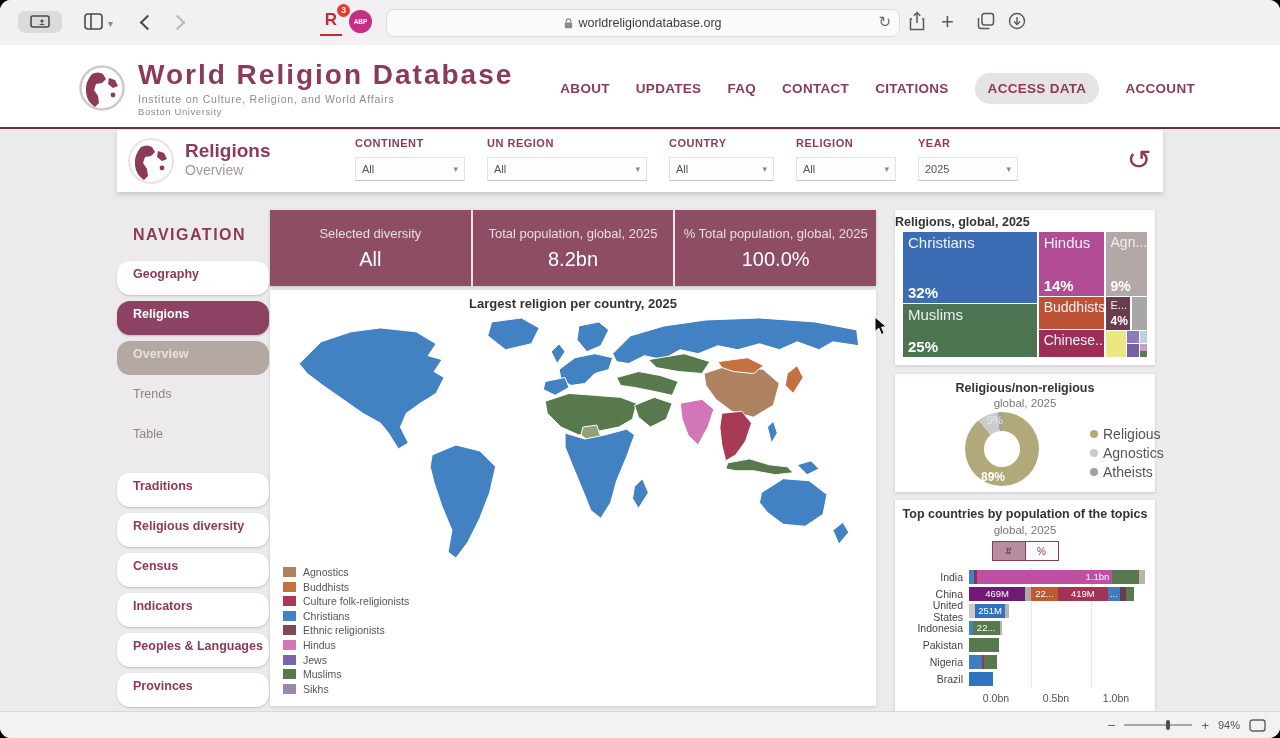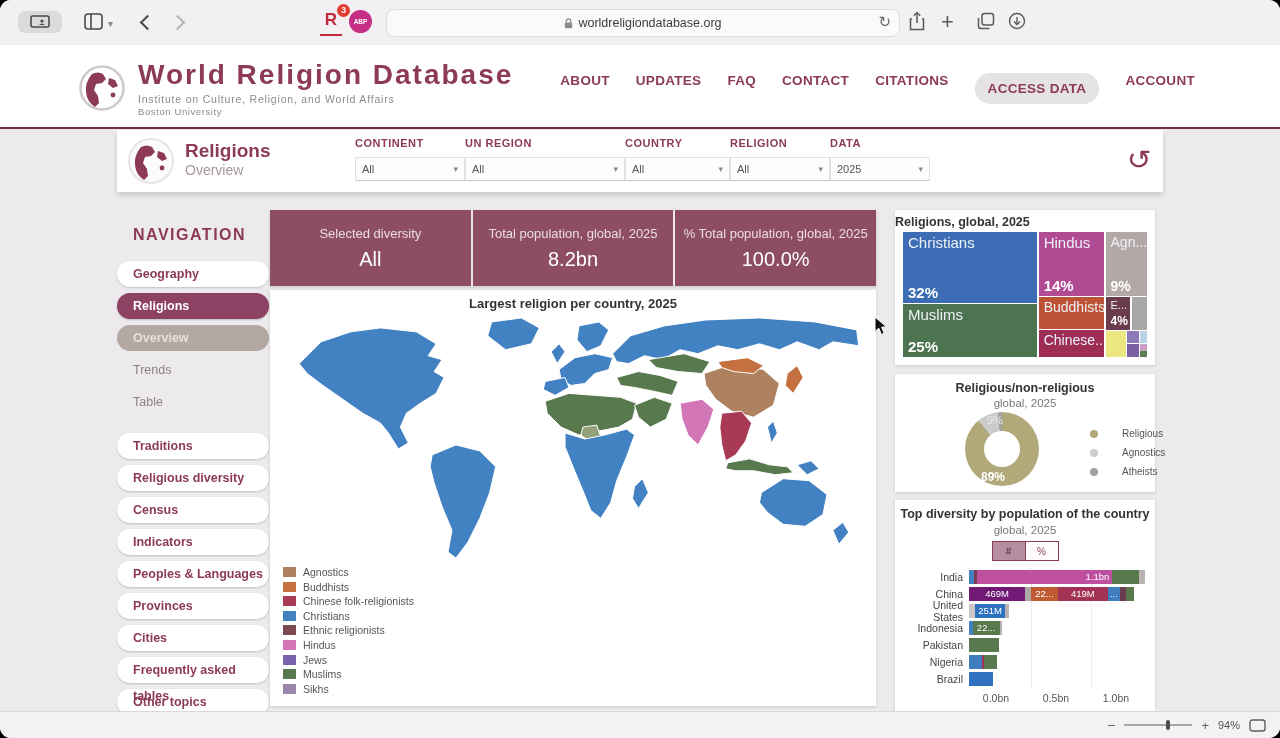--- a/index.html
+++ b/index.html
@@ -17,43 +17,43 @@
   .ext-r{position:absolute;left:320px;top:10px;width:22px;height:24px;color:#c22a3e;font-weight:bold;font-size:17px;border-bottom:2px solid #c22a3e;text-align:center;}
   .ext-r .badge{position:absolute;top:-6px;right:-8px;background:#e23b30;color:#fff;font-size:8.5px;font-weight:bold;width:13px;height:13px;border-radius:7px;line-height:13px;text-align:center;}
   .ext-abp{position:absolute;left:349px;top:10px;width:23px;height:23px;background:#c52e84;border-radius:50%;color:#fff;font-size:6.5px;font-weight:bold;display:flex;align-items:center;justify-content:center;}
 
   
   .siteheader{position:absolute;top:45px;left:0;right:0;height:82px;background:#fff;border-bottom:2px solid #6e2c3e;}
   .logo{position:absolute;left:78px;top:14px;display:flex;gap:12px;align-items:center;}
   .logo-text .t1{font-size:28px;font-weight:bold;color:#8c3a57;letter-spacing:2px;}
   .logo-text .t2{font-size:10.5px;color:#8f8b8d;letter-spacing:.8px;margin-top:2px;}
   .logo-text .t3{font-size:9.5px;color:#8f8b8d;letter-spacing:.6px;margin-top:1px;}
-  .mainnav{position:absolute;right:85px;top:28px;display:flex;align-items:flex-start;gap:26px;}
+  .mainnav{position:absolute;right:85px;top:28px;display:flex;align-items:center;gap:26px;}
   .nav-item{font-size:13.5px;font-weight:bold;color:#8c3a57;letter-spacing:.3px;cursor:pointer;}
   .nav-item.active{background:#e6e3e5;border-radius:15px;padding:8px 13px;}
 
   
   .content{position:absolute;top:129px;left:0;right:0;bottom:26px;background:#eceaec;}
   .card{position:absolute;background:#fff;box-shadow:0 1px 3px rgba(0,0,0,.15);}
 
   
   .filterband{left:117px;top:1px;width:1046px;height:62px;box-shadow:0 3px 5px rgba(0,0,0,.15);}
   .fb-avatar{position:absolute;left:10px;top:7px;}
   .fb-title{position:absolute;left:68px;top:10px;font-size:19px;font-weight:bold;color:#8c3a57;}
   .fb-sub{position:absolute;left:68px;top:32px;font-size:14px;color:#a5979c;}
-  .filters{position:absolute;left:238px;top:7px;display:flex;}
+  .filters{position:absolute;left:238px;top:7px;display:flex;gap:22px;}
   .filter .flabel{font-size:11px;font-weight:bold;color:#8c3a57;letter-spacing:.5px;margin-bottom:8px;}
   .fselect{height:22px;border:1px solid #e3e1e2;border-bottom:1px solid #c9c6c8;background:#fdfdfd;display:flex;align-items:center;justify-content:space-between;padding:0 6px;font-size:11px;color:#555;cursor:pointer;}
   .fcaret{color:#8a8a8a;font-size:9px;}
   .resetbtn{position:absolute;right:12px;top:14px;color:#8c3a57;font-size:27px;cursor:pointer;transform:scaleX(1.1);}
 
   
   .sidebar{position:absolute;left:117px;top:84px;width:152px;}
   .sb-head{font-size:16px;font-weight:bold;color:#8c3a57;letter-spacing:1.5px;margin:13px 0 17px 16px;}
-  .side-item{height:26px;line-height:26px;border-radius:13px;margin-bottom:6px;padding-left:16px;font-size:12.5px;font-weight:bold;color:#8c3a57;cursor:pointer;}
+  .side-item{height:34px;line-height:26px;border-radius:13px;margin-bottom:6px;padding-left:16px;font-size:12.5px;font-weight:bold;color:#8c3a57;cursor:pointer;}
   .side-item.pill{background:#fff;box-shadow:0 1px 2px rgba(0,0,0,.18);}
   .side-item.active{background:#8d4263;color:#fff;box-shadow:0 1px 2px rgba(0,0,0,.2);}
   .side-item.sub{background:#b3a8a2;color:#e8e0dc;}
   .side-item.plain{font-weight:normal;color:#8d8289;background:none;}
   .sb-gap{height:12px;}
 
   
   .kpis{position:absolute;left:270px;top:81px;width:606px;height:76px;display:flex;box-shadow:0 1px 3px rgba(0,0,0,.18);}
   .kpi{flex:1;background:#8d4d64;display:flex;flex-direction:column;align-items:center;justify-content:center;gap:7px;}
   .kpi:not(:last-child){border-right:2px solid #ece4e7;}
@@ -85,21 +85,21 @@
   .donutcard{left:895px;top:245px;width:260px;height:118px;}
   .dn-t1{position:absolute;top:7px;left:0;right:0;text-align:center;font-size:12.5px;font-weight:bold;color:#333;}
   .dn-t2{position:absolute;top:23px;left:0;right:0;text-align:center;font-size:11.5px;color:#777;}
   .donut{position:absolute;left:70px;top:38px;width:74px;height:74px;border-radius:50%;cursor:pointer;}
   .donut::after{content:"";position:absolute;left:19px;top:19px;width:36px;height:36px;border-radius:50%;background:#fff;}
   .dn-big{position:absolute;left:86px;top:96px;font-size:12px;font-weight:bold;color:#fff;z-index:2;}
   .dn-small{position:absolute;left:92px;top:40px;font-size:11px;color:#e6e6e6;z-index:2;}
   .dlegend{position:absolute;left:195px;top:50px;}
   .dlrow{display:flex;align-items:center;gap:5px;height:19px;}
   .dldot{width:8px;height:8px;border-radius:50%;display:inline-block;}
-  .dltext{font-size:10px;color:#555;margin-left:19px;}
+  .dltext{font-size:14px;color:#555;}
 
   
   .barcard{left:895px;top:371px;width:260px;height:211px;}
   .bc-t1{position:absolute;top:7px;left:0;right:0;text-align:center;font-size:12.5px;font-weight:bold;color:#333;}
   .bc-t2{position:absolute;top:24px;left:0;right:0;text-align:center;font-size:11.5px;color:#777;}
   .toggle{position:absolute;top:41px;left:0;right:0;display:flex;justify-content:center;}
   .tgbtn{width:32px;height:18px;border:1.5px solid #8c3a57;font-size:10px;display:flex;align-items:center;justify-content:center;cursor:pointer;}
   .tgbtn.on{background:#b78da0;color:#4c2236;border-right:none;}
   .tgbtn.off{background:#fdfbfc;color:#8c3a57;}
   .barplot{position:absolute;left:8px;top:68px;width:244px;}
@@ -246,21 +246,21 @@
             </div>
           </div>
           <div class="filter" style="width: 100px;">
             <div class="flabel">RELIGION</div>
             <div class="fselect">
               <span>All</span>
               <span class="fcaret">▾</span>
             </div>
           </div>
           <div class="filter" style="width: 100px;">
-            <div class="flabel">DATA</div>
+            <div class="flabel">YEAR</div>
             <div class="fselect">
               <span>2025</span>
               <span class="fcaret">▾</span>
             </div>
           </div>
         </div>
       <div class="resetbtn">↺</div>
     </div>
 
     <div class="sidebar">
@@ -332,21 +332,21 @@
           <div class="lrow">
             <span class="lswatch" style="background: rgb(174, 130, 96);"></span>
             <span class="ltext">Agnostics</span>
           </div>
           <div class="lrow">
             <span class="lswatch" style="background: rgb(196, 113, 63);"></span>
             <span class="ltext">Buddhists</span>
           </div>
           <div class="lrow">
             <span class="lswatch" style="background: rgb(168, 58, 85);"></span>
-            <span class="ltext">Chinese folk-religionists</span>
+            <span class="ltext">Culture folk-religionists</span>
           </div>
           <div class="lrow">
             <span class="lswatch" style="background: rgb(66, 129, 194);"></span>
             <span class="ltext">Christians</span>
           </div>
           <div class="lrow">
             <span class="lswatch" style="background: rgb(125, 74, 82);"></span>
             <span class="ltext">Ethnic religionists</span>
           </div>
           <div class="lrow">
@@ -423,21 +423,21 @@
             <span class="dltext">Agnostics</span>
           </div>
           <div class="dlrow">
             <span class="dldot" style="background: rgb(162, 162, 162);"></span>
             <span class="dltext">Atheists</span>
           </div>
         </div>
     </div>
 
     <div class="card barcard">
-      <div class="bc-t1">Top diversity by population of the country</div>
+      <div class="bc-t1">Top countries by population of the topics</div>
       <div class="bc-t2">global, 2025</div>
       <div class="toggle" id="toggle">
           <div class="tgbtn on">#</div>
           <div class="tgbtn off">%</div>
         </div>
       <div class="barplot" id="barplot">
         <div class="vgrid" style="left:128px;"></div>
         <div class="vgrid" style="left:188px;"></div>
       <div class="brow">
             <div class="blabel">India</div>

